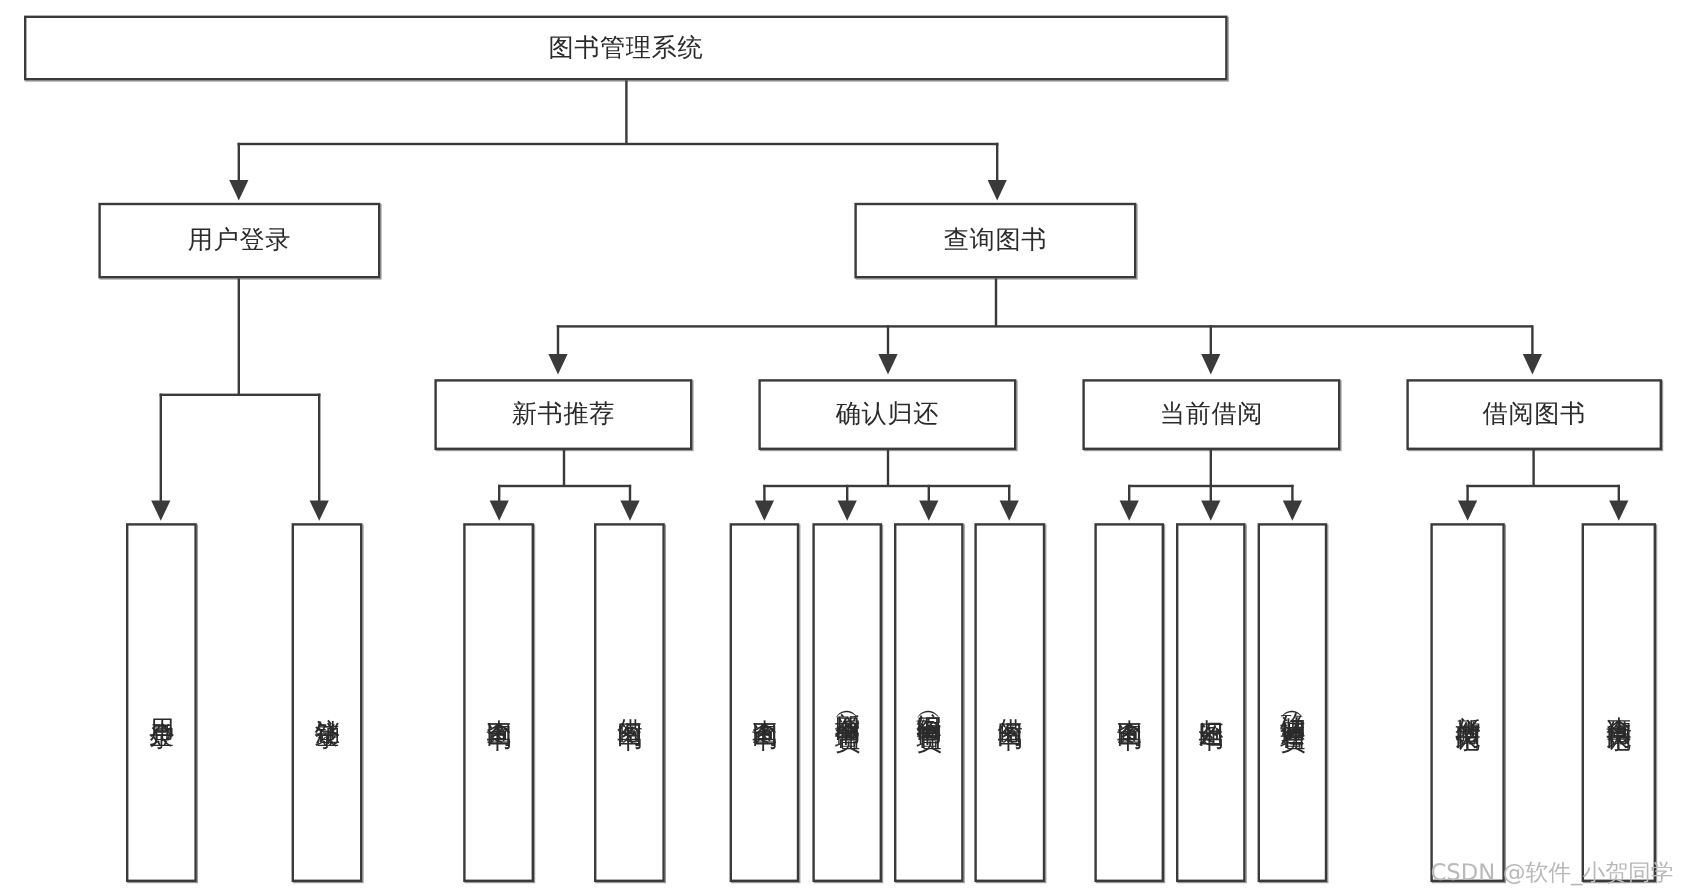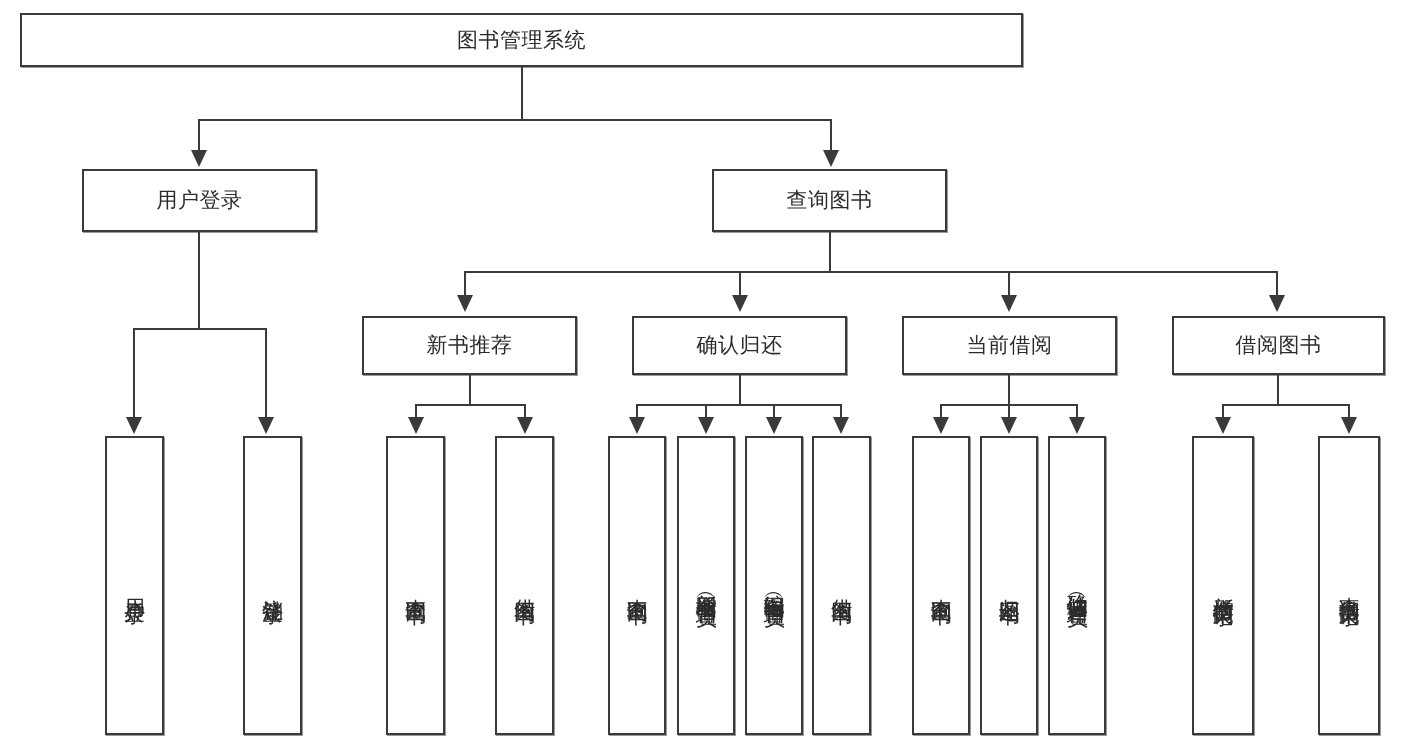--- a/index.html
+++ b/index.html
@@ -213,14 +213,15 @@
     <span class="label">确认归还（管理员）</span>
   </div>
 
   <div class="node vert" style="left:1192px; top:436px; width:62px; height:299px;">
     <span class="label">新增借阅记录</span>
   </div>
   <div class="node vert" style="left:1318px; top:436px; width:62px; height:299px;">
     <span class="label">查询借阅记录</span>
   </div>
 
+  <div id="watermark" style="left:1192px; top:714px;">CSDN @软件_小贺同学</div>
 
 </div>
 
 </body></html>

